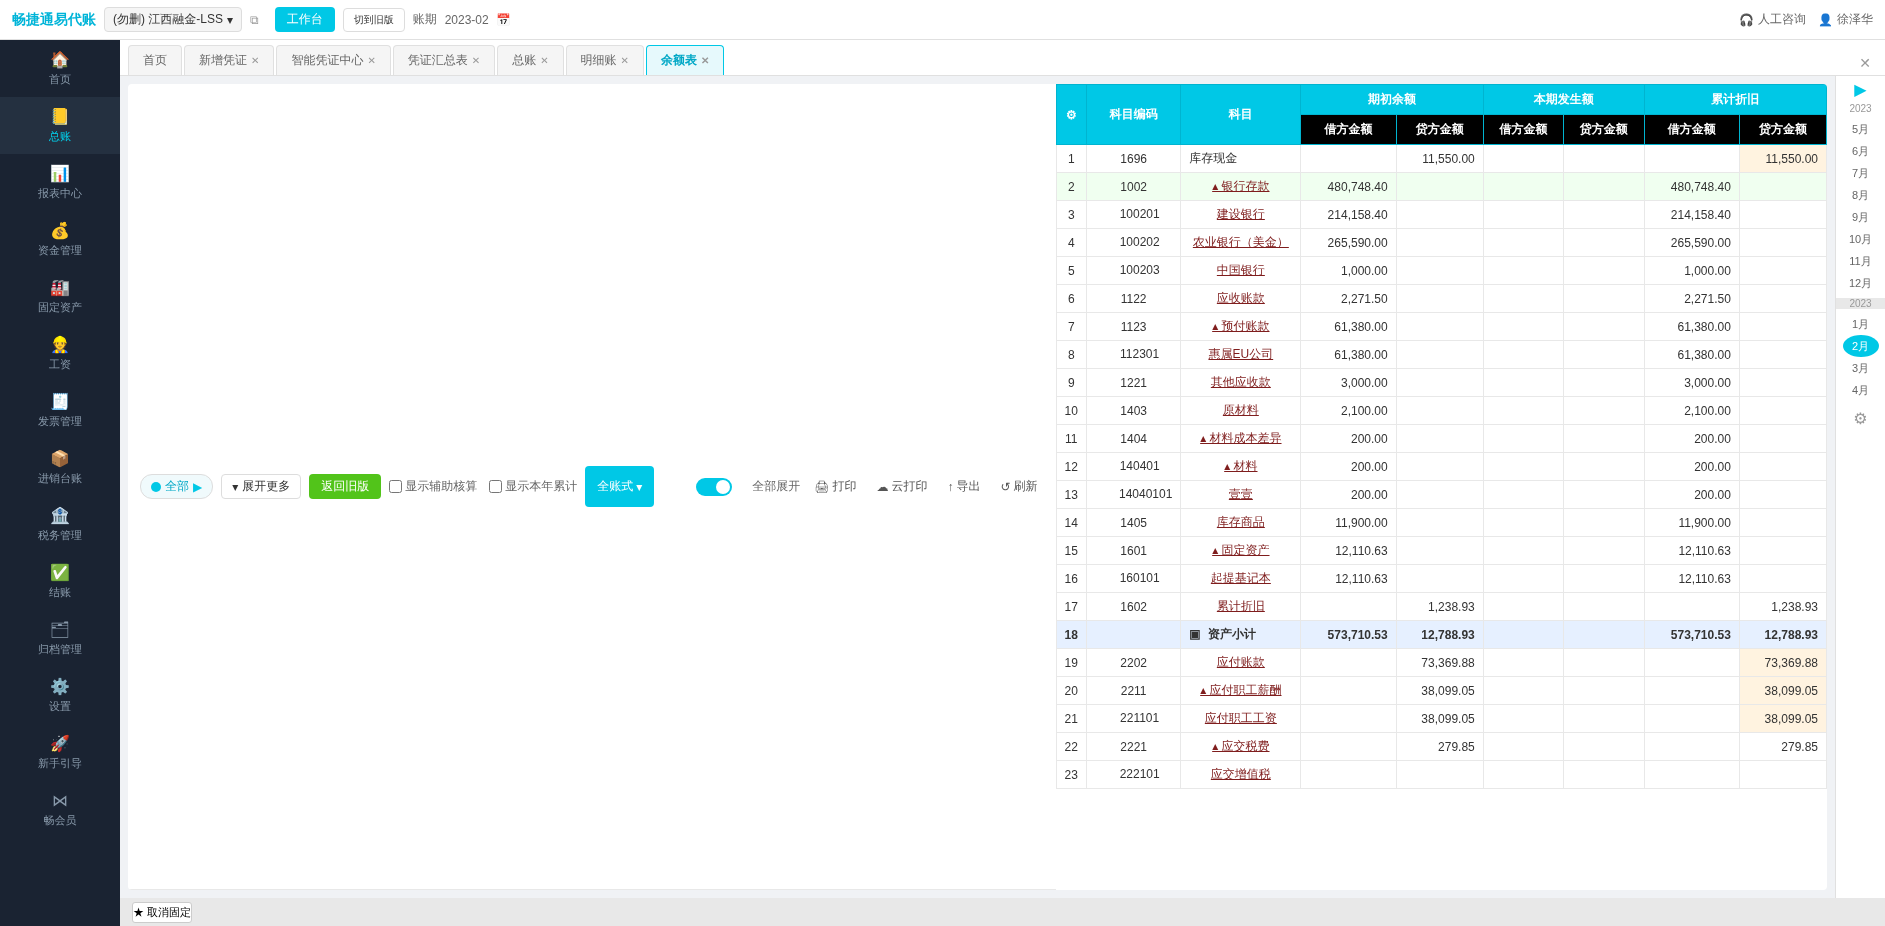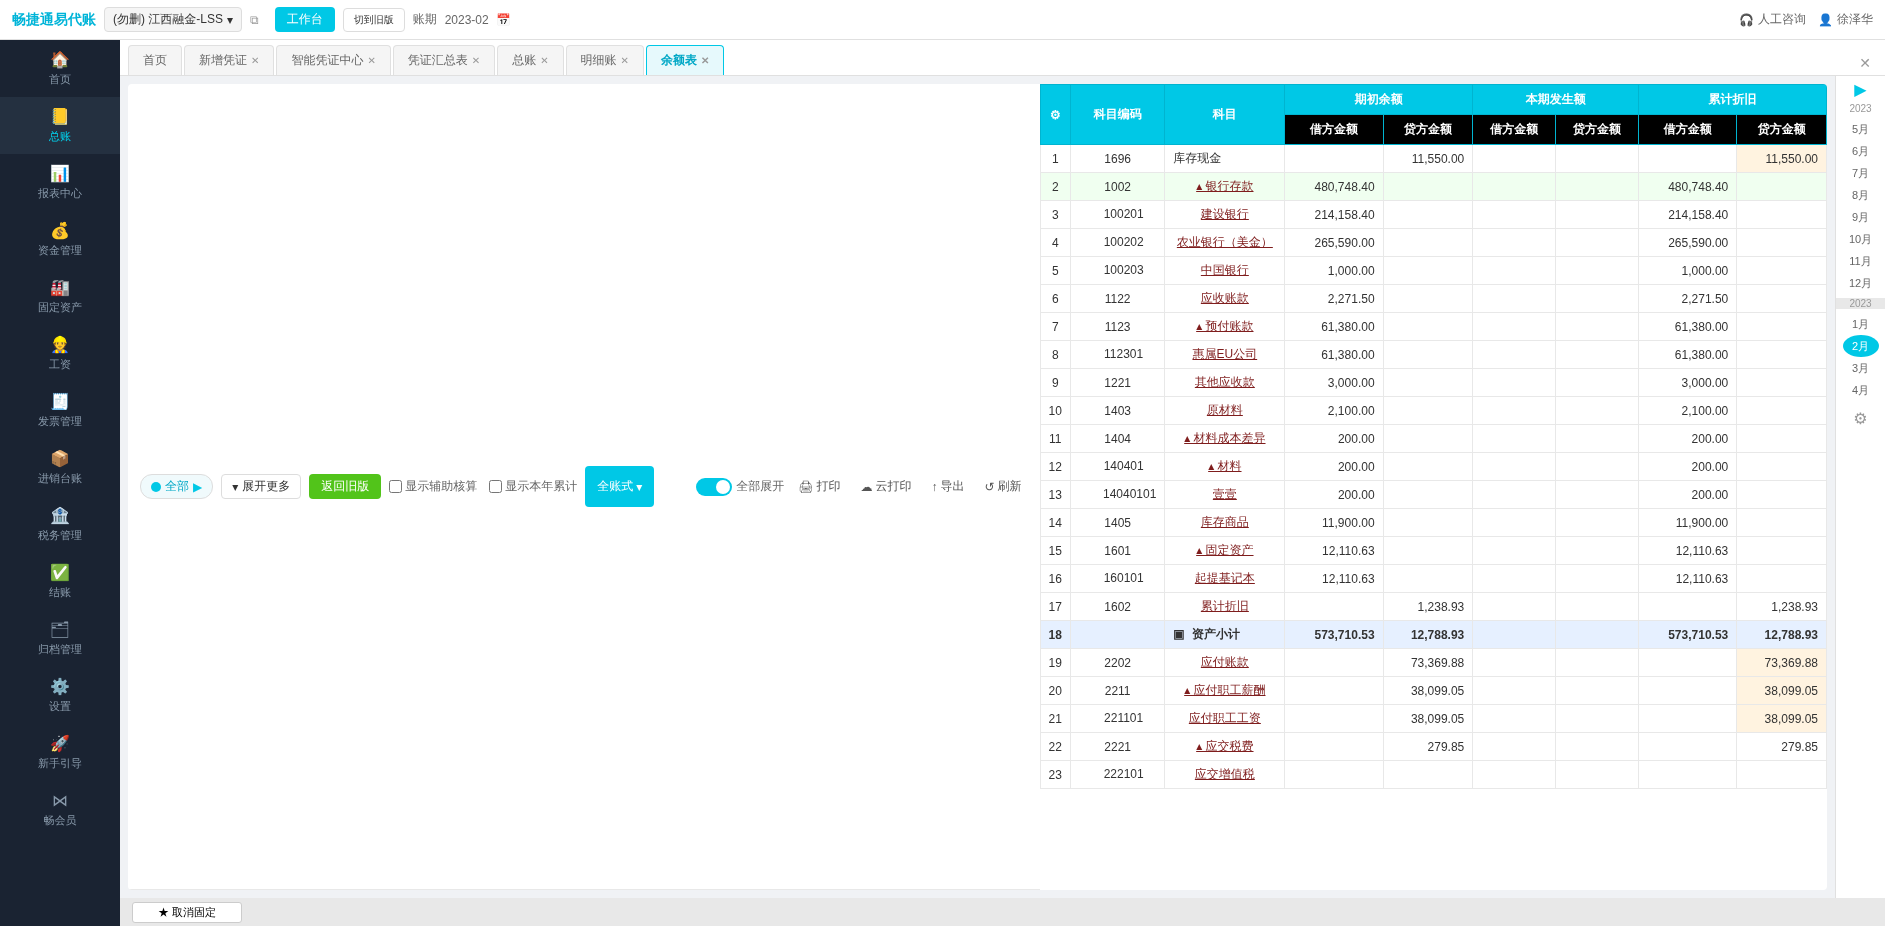--- a/index.html
+++ b/index.html
@@ -45,21 +45,21 @@
 
     
     .toolbar { display: flex; align-items: center; padding: 8px 12px; gap: 8px; border-bottom: 1px solid #e8e8e8; flex-shrink: 0; }
     .filter-btn { display: flex; align-items: center; gap: 4px; border: 1px solid #ddd; border-radius: 12px; padding: 3px 10px; cursor: pointer; font-size: 12px; background: #f0fafc; color: #00a8c6; }
     .expand-btn { display: flex; align-items: center; gap: 4px; border: 1px solid #ddd; border-radius: 4px; padding: 3px 10px; cursor: pointer; font-size: 12px; }
     .toolbar-right { margin-left: auto; display: flex; align-items: center; gap: 8px; }
     .btn-return { background: #52c41a; color: #fff; border: none; border-radius: 4px; padding: 4px 12px; cursor: pointer; font-size: 12px; }
     .checkbox-group { display: flex; align-items: center; gap: 12px; font-size: 12px; color: #666; }
     .checkbox-item { display: flex; align-items: center; gap: 3px; cursor: pointer; }
     .btn-full-form { background: #00c8e6; color: #fff; border: none; border-radius: 4px; padding: 12px 12px; cursor: pointer; font-size: 12px; display: flex; align-items: center; gap: 3px; }
-    .toggle-group { display: flex; align-items: center; gap: 4px; font-size: 12px; color: #666; padding-left: 34px; }
+    .toggle-group { display: flex; align-items: center; gap: 20px; font-size: 12px; color: #666; padding-left: 34px; }
     .toggle { background: #00c8e6; border-radius: 10px; width: 36px; height: 18px; position: relative; cursor: pointer; }
     .toggle-dot { position: absolute; right: 2px; top: 2px; width: 14px; height: 14px; background: #fff; border-radius: 50%; }
     .btn-icon { display: flex; align-items: center; gap: 3px; border: none; background: transparent; cursor: pointer; font-size: 12px; color: #555; padding: 4px 6px; }
 
     
     .data-table-wrapper { flex: 1; overflow-y: auto; overflow-x: hidden; }
     .data-table { width: 100%; border-collapse: collapse; }
     .data-table th { background: #00c8e6; color: #fff; text-align: center; padding: 6px 8px; font-size: 12px; border: 1px solid #00b4d0; position: sticky; top: 0; z-index: 2; }
     .data-table th.sub { background: #000000; }
     .data-table td { padding: 5px 8px; border: 1px solid #e8e8e8; font-size: 12px; text-align: center; white-space: nowrap; }
@@ -70,21 +70,21 @@
     .name-col-plain { text-align: left !important; }
     .col-bg-orange { background: #fff3e0 !important; }
 
     
     .right-sidebar { width: 50px; background: #fff; border-left: 1px solid #e0e0e0; display: flex; flex-direction: column; align-items: center; padding: 4px 0; overflow-y: auto; flex-shrink: 0; }
     .cal-month { width: 36px; height: 22px; display: flex; align-items: center; justify-content: center; font-size: 11px; cursor: pointer; border-radius: 3px; color: #666; }
     .cal-month.active { background: #00c8e6; color: #fff; border-radius: 50%; }
 
     
     .bottom-bar { height: 28px; background: #e8e8e8; display: flex; align-items: center; padding: 0 12px; font-size: 12px; color: #666; flex-shrink: 0; }
-    .bottom-btn { background: #fff; border: 1px solid #ccc; border-radius: 3px; padding: 2px 25px; cursor: pointer; font-size: 11px; }
+    .bottom-btn { background: #fff; border: 1px solid #ccc; border-radius: 3px; padding: 2px 0; cursor: pointer; font-size: 11px; }
   </style>
 </head>
 <body>
 
 <div class="app-container">
 
   <div class="top-bar">
     <span class="app-logo">畅捷通易代账</span>
     <div class="company-selector">
       <span>(勿删) 江西融金-LSS</span>

